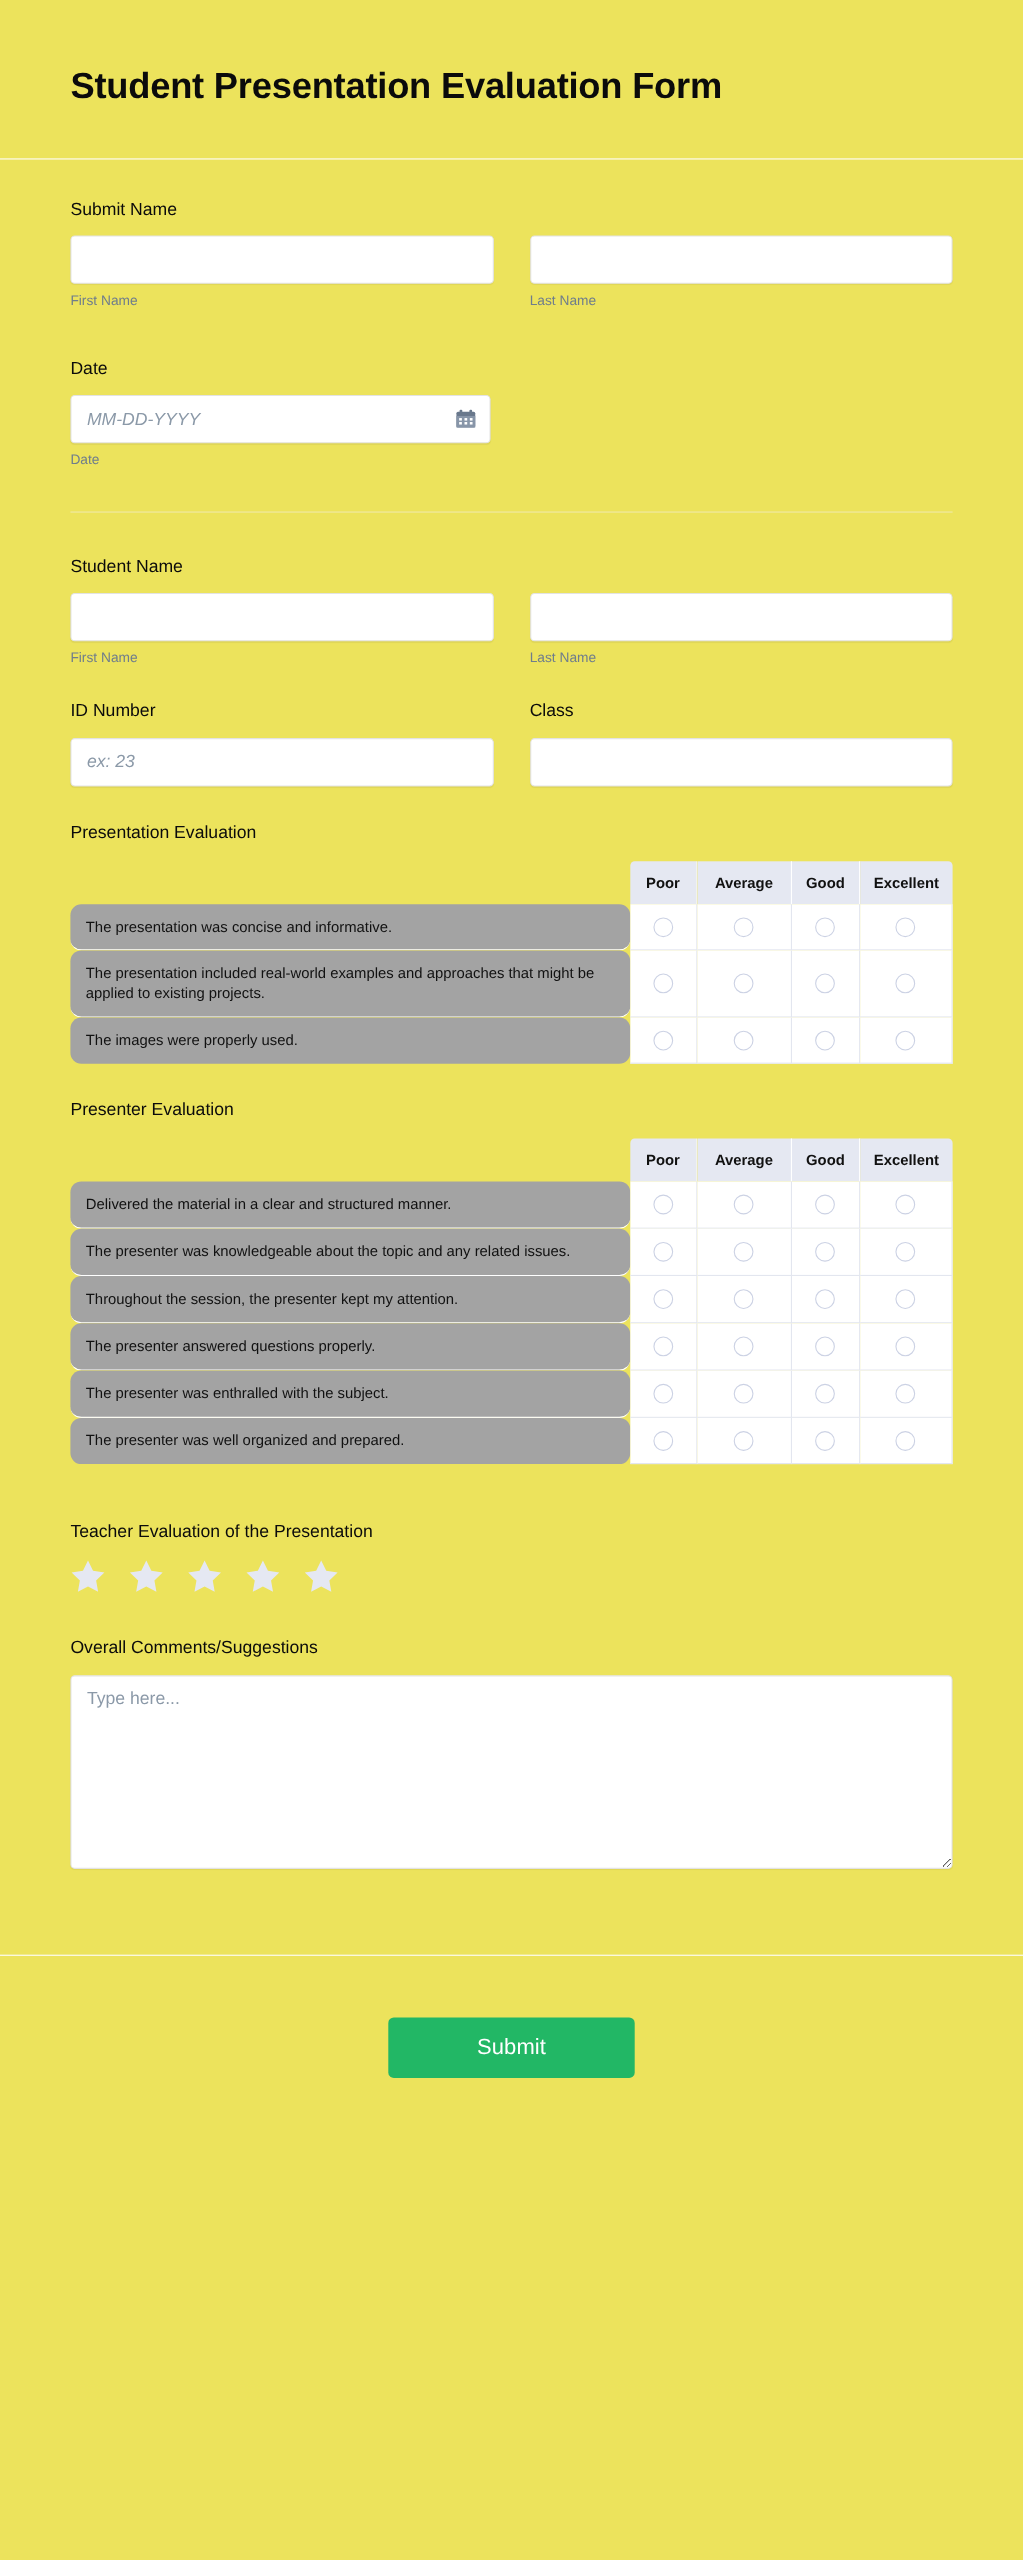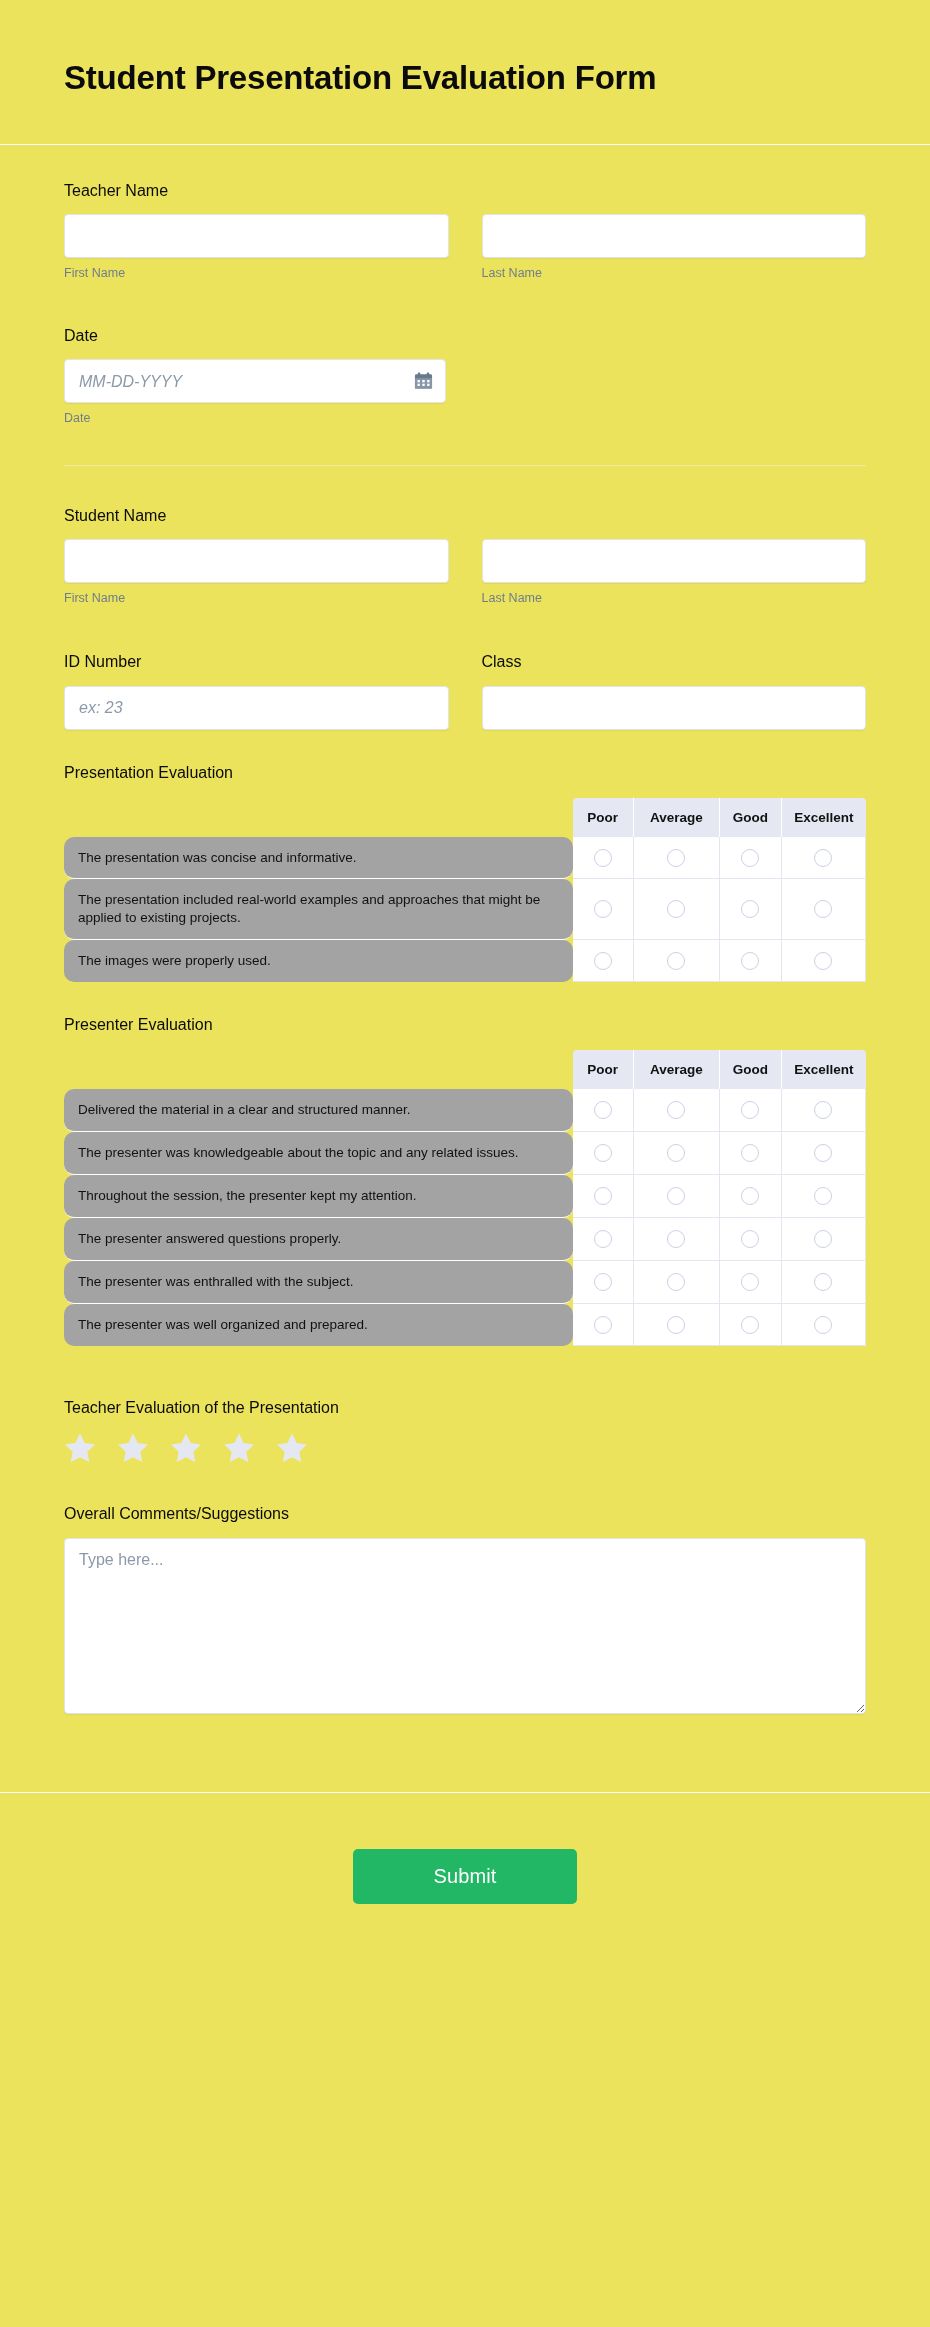--- a/index.html
+++ b/index.html
@@ -256,21 +256,21 @@
 
 <div class="form-wrap">
 
   <div class="form-header">
     <h1 class="form-title">Student Presentation Evaluation Form</h1>
   </div>
 
   <div class="form-body">
 
     <div class="field-block">
-      <div class="field-label">Teacher Name</div>
+      <div class="field-label">Submit Name</div>
       <div class="row-2">
         <div class="col">
           <input class="text-input" type="text" placeholder="" style="">
           <div class="sub-label">First Name</div>
         </div>
         <div class="col">
           <input class="text-input" type="text" placeholder="" style="">
           <div class="sub-label">Last Name</div>
         </div>
       </div>
@@ -307,21 +307,21 @@
           <input class="text-input" type="text" placeholder="" style="">
           <div class="sub-label">First Name</div>
         </div>
         <div class="col">
           <input class="text-input" type="text" placeholder="" style="">
           <div class="sub-label">Last Name</div>
         </div>
       </div>
     </div>
 
-    <div class="field-block" style="margin-top:45px;">
+    <div class="field-block" style="margin-top:30px;">
       <div class="row-2">
         <div class="col">
           <div class="field-label">ID Number</div>
           <input class="text-input" type="text" placeholder="ex: 23" style="">
         </div>
         <div class="col">
           <div class="field-label">Class</div>
           <input class="text-input" type="text" placeholder="" style="">
         </div>
       </div>

